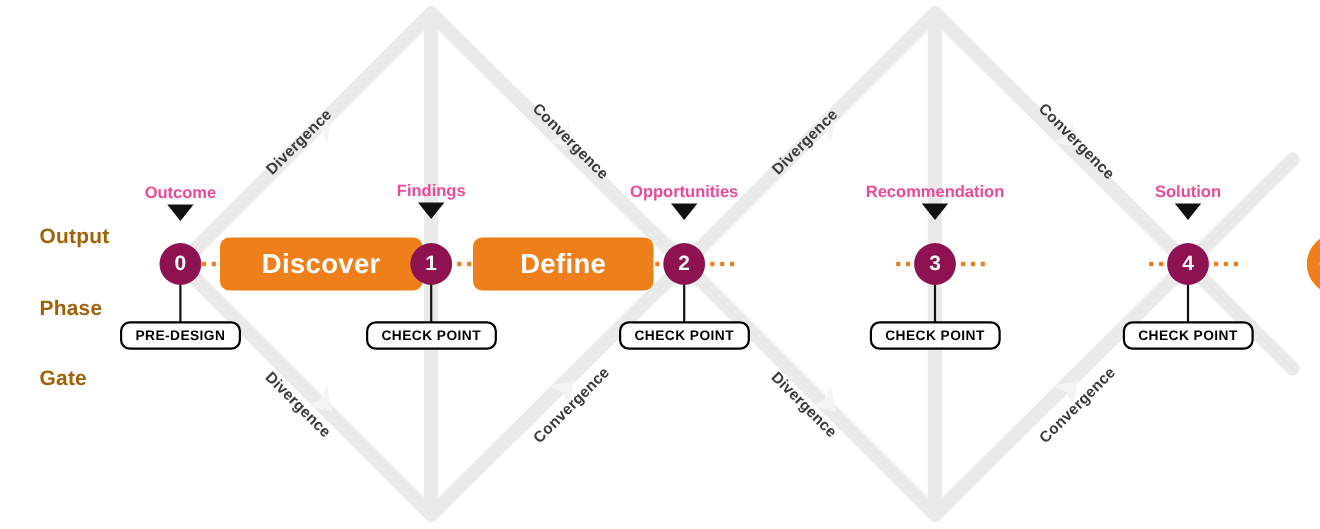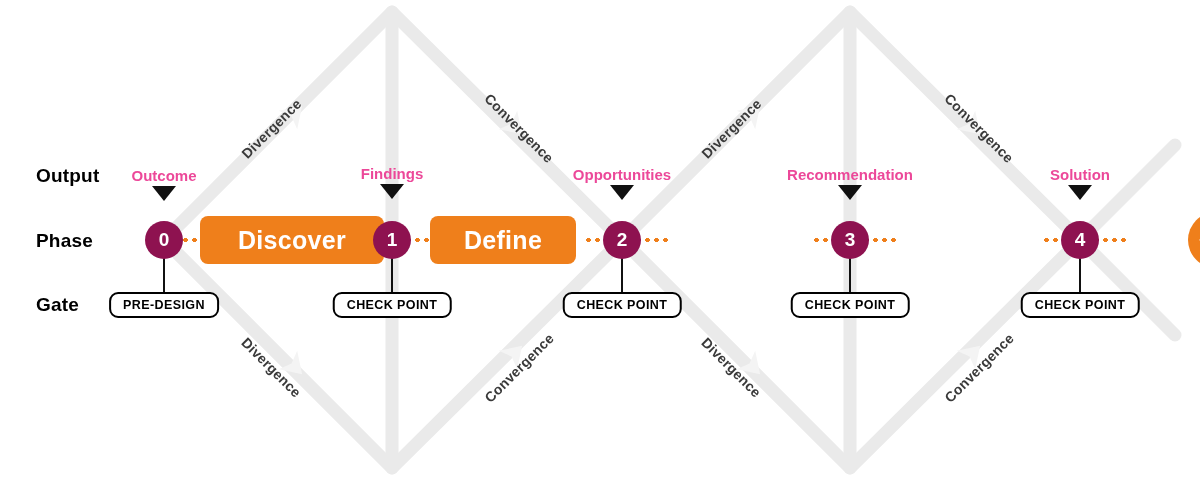--- a/index.html
+++ b/index.html
@@ -8,22 +8,22 @@
     font-family:"Liberation Sans", sans-serif;
     -webkit-font-smoothing:antialiased;
   }
   #stage{position:absolute;inset:0;width:1200px;height:481px;}
 
   
   #bands{position:absolute;left:0;top:0;width:1200px;height:481px;}
 
   
   .row-label{
-    position:absolute;font-weight:bold;color:#000000;
-    font-size:19px;letter-spacing:.2px;white-space:nowrap;
+    position:absolute;font-weight:bold;color:#a16207;
+    font-size:19px;letter-spacing:.2px;white-space:nowrap;margin-top:40px;
   }
   .rl-output{left:36px;top:165px;}
   .rl-phase{left:36px;top:230px;}
   .rl-gate{left:36px;top:294px;}
 
   
   .out-label{
     position:absolute;font-weight:bold;color:#ec4899;font-size:15px;
     white-space:nowrap;transform:translateX(-50%);
   }
@@ -160,21 +160,21 @@
   <div class="dots" style="left:356px;width:42px;"></div>
   <div class="dots" style="left:386px;width:52px;"></div>
   <div class="dots" style="left:584px;width:44px;"></div>
   <div class="dots" style="left:616px;width:52px;"></div>
   <div class="dots" style="left:812px;width:44px;"></div>
   <div class="dots" style="left:844px;width:52px;"></div>
   <div class="dots" style="left:1042px;width:44px;"></div>
   <div class="dots" style="left:1092px;width:36px;"></div>
 
   <div class="bar" style="left:200px;top:216px;width:184px;">Discover</div>
-  <div class="bar" style="left:430px;top:216px;width:146px;">Define</div>
+  <div class="bar" style="left:430px;top:216px;width:164px;">Define</div>
 
   <div class="stem" style="left:164px;"></div>
   <div class="stem" style="left:392px;"></div>
   <div class="stem" style="left:622px;"></div>
   <div class="stem" style="left:850px;"></div>
   <div class="stem" style="left:1080px;"></div>
 
   <div class="circle" style="left:164px;">0</div>
   <div class="circle" style="left:392px;">1</div>
   <div class="circle" style="left:622px;">2</div>

